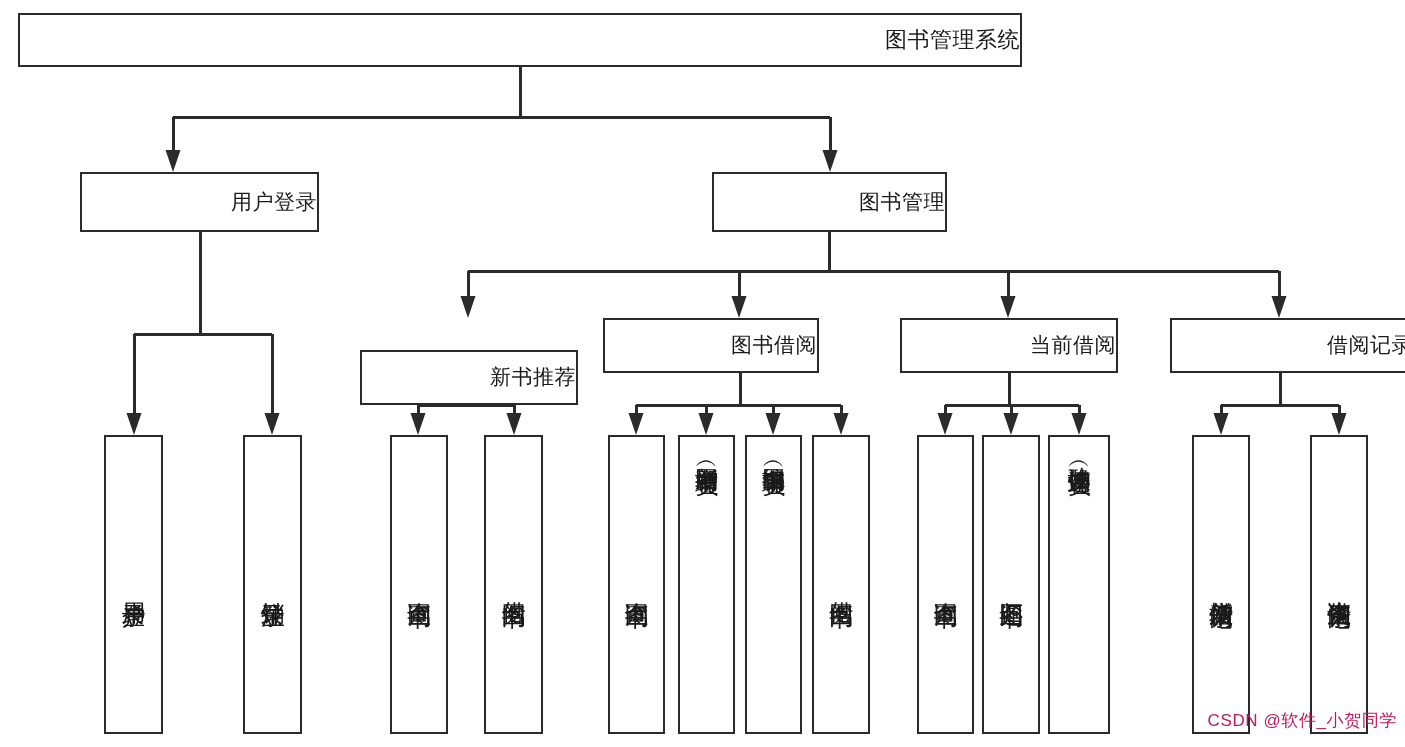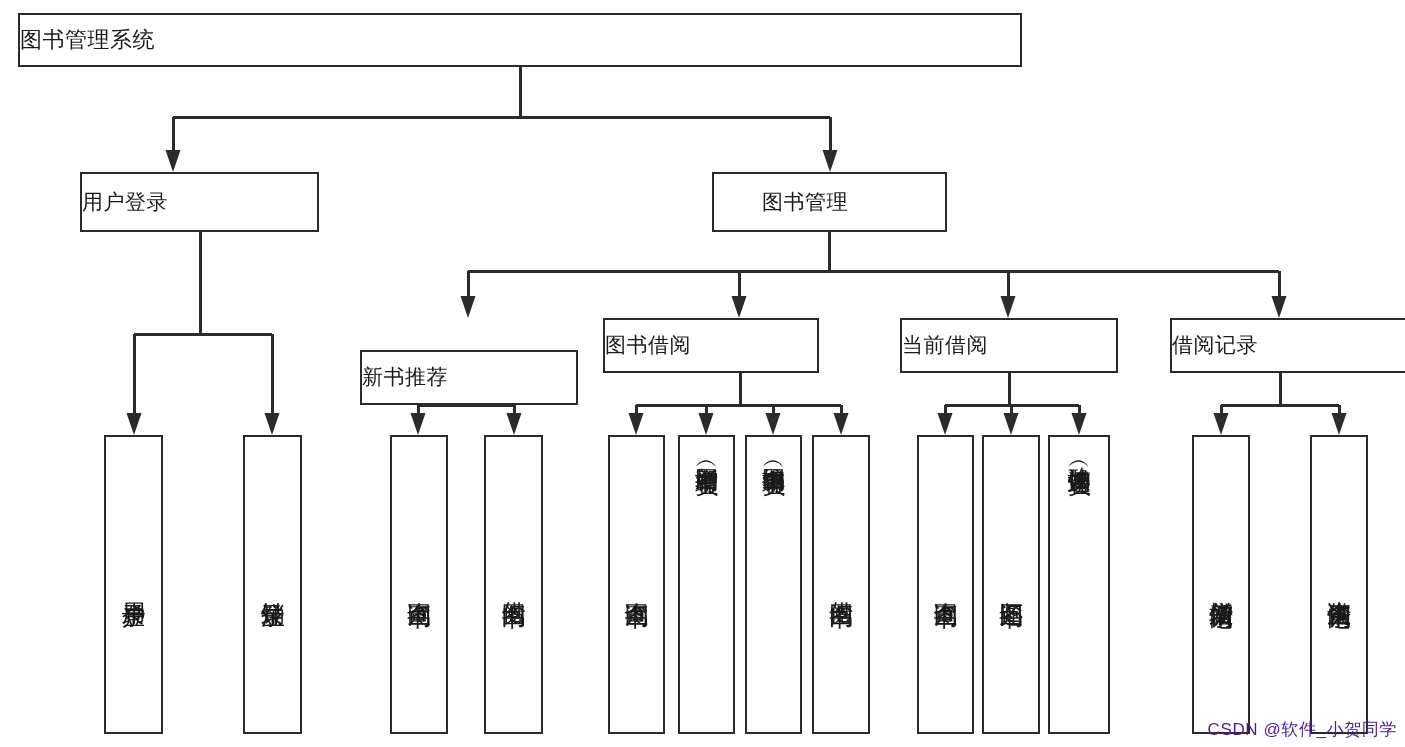--- a/index.html
+++ b/index.html
@@ -26,21 +26,21 @@
     height: 747px;
     pointer-events: none;
   }
   .node {
     position: absolute;
     box-sizing: border-box;
     background: #ffffff;
     border: 2px solid #2b2b2b;
     display: flex;
     align-items: center;
-    justify-content: flex-start;
+    justify-content: flex-end;
     color: #1a1a1a;
   }
   .node-label {
     display: block;
     text-align: center;
     line-height: 1.18;
     letter-spacing: 0.5px;
     white-space: pre;
   }
   .node.horizontal .node-label {
@@ -64,23 +64,23 @@
   .node.vertical.tall .node-label {
     font-size: 23px;
   }
   .node.vertical.centered {
     align-items: center;
     padding-top: 0;
   }
   #watermark {
     position: absolute;
     right: 8px;
-    bottom: 6px;
+    bottom: 15px;
     font-size: 17px;
-    color: #4c1d95;
+    color: #be185d;
     letter-spacing: 0.6px;
     white-space: nowrap;
   }
 </style>
 </head>
 <body>
 
 <div id="diagram-root">
 
   <svg id="edges-layer" width="1405" height="747" viewBox="0 0 1405 747" xmlns="http://www.w3.org/2000/svg">

